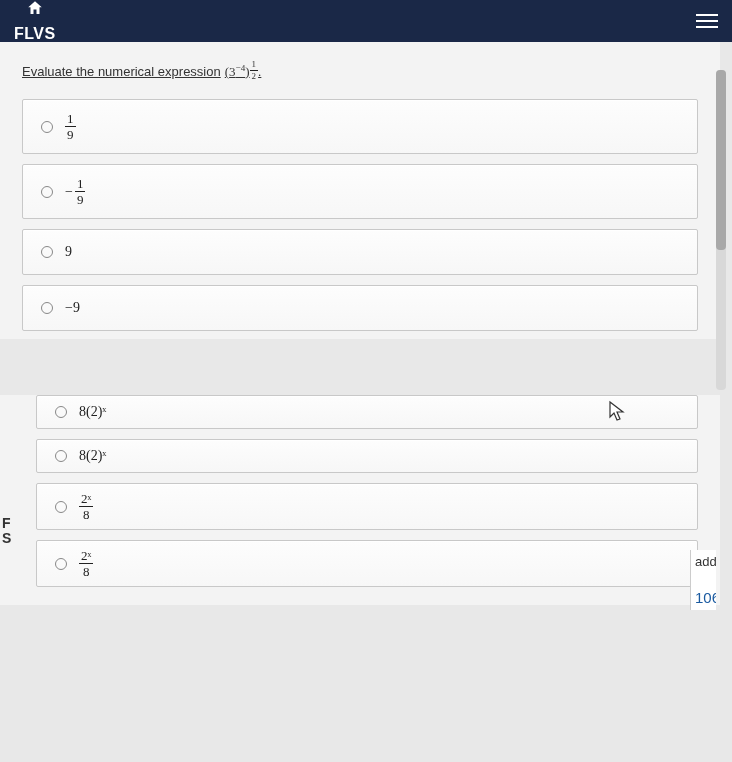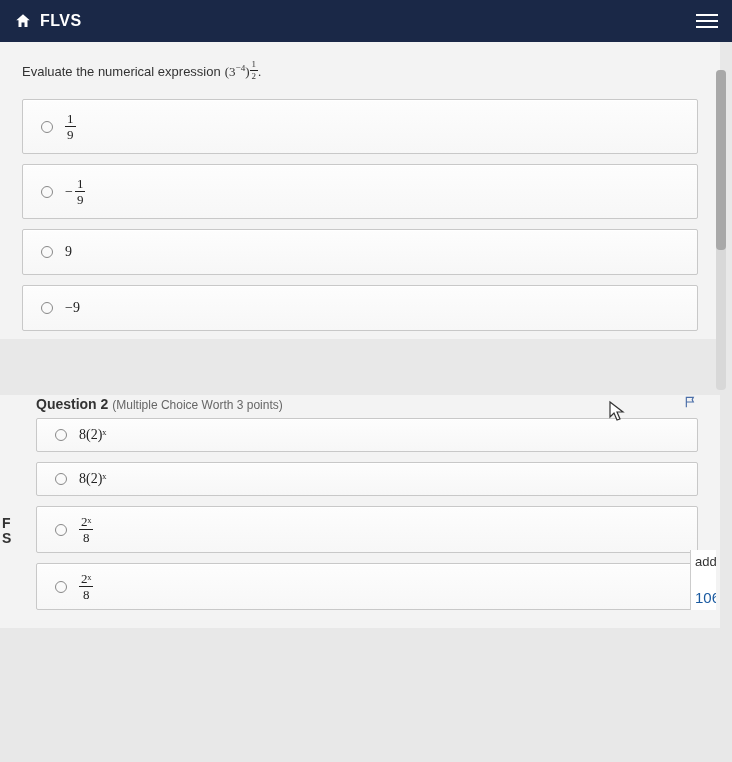--- a/index.html
+++ b/index.html
@@ -13,31 +13,31 @@
     }
     .topbar {
       background: #1a2847;
       color: #fff;
       height: 42px;
       display: flex;
       align-items: center;
       justify-content: space-between;
       padding: 0 14px;
     }
-    .topbar-left { display: flex; align-items: center; gap: 8px; }
+    .topbar-left { display: flex; align-items: center; gap: 8px; flex-direction: column; }
     .home-icon svg { width: 18px; height: 18px; fill: #fff; display: block; }
     .brand { font-weight: bold; font-size: 16px; letter-spacing: 0.5px; }
     .menu-icon { display: flex; flex-direction: column; gap: 4px; cursor: pointer; }
     .menu-icon span { display: block; width: 22px; height: 2px; background: #fff; }
     .main {
       background: #f3f3f3;
       padding: 18px 22px 8px 22px;
       width: 720px;
     }
-    .prompt { font-size: 13px; color: #333; margin-bottom: 18px; display: flex; align-items: baseline; gap: 4px; }
+    .prompt { font-size: 13px; color: #333; margin-bottom: 18px; display: flex; align-items: baseline; gap: 4px; text-decoration: underline; }
     .expr { font-family: "Times New Roman", serif; text-align: right; }
     .expr sup { font-size: 0.7em; }
     .options { display: flex; flex-direction: column; gap: 10px; }
     .option {
       background: linear-gradient(#fdfdfd, #f7f7f7);
       border: 1px solid #c8c8c8;
       border-radius: 2px;
       padding: 12px 18px;
       display: flex;
       align-items: center;
@@ -150,31 +150,20 @@
   </div>
 </div>
 
 <div class="cursor">
   <svg width="18" height="22" viewBox="0 0 18 22">
       <path d="M2 2 L2 17 L6 13 L9 20 L12 19 L9 12 L15 12 Z" fill="#fff" stroke="#333" stroke-width="1.2"></path>
     </svg>
 </div>
 
 <div class="q2">
-  <div class="q2-head">
-    <span class="title">
-      <b>Question 2</b>
-      <span style="font-size:12px;color:#666">(Multiple Choice Worth 3 points)</span>
-    </span>
-    <span class="flag-icon">
-      <svg viewBox="0 0 24 24">
-          <path d="M4 3v18M4 4h12l-2 4 2 4H4"></path>
-        </svg>
-    </span>
-  </div>
 
   <div class="options">
     <div class="option" style="min-height:34px;padding:8px 18px">
       <span class="radio"></span>
       <span class="optlabel">8(2)ˣ</span>
     </div>
     <div class="option" style="min-height:34px;padding:8px 18px">
       <span class="radio"></span>
       <span class="optlabel">8(2)ˣ</span>
     </div>

